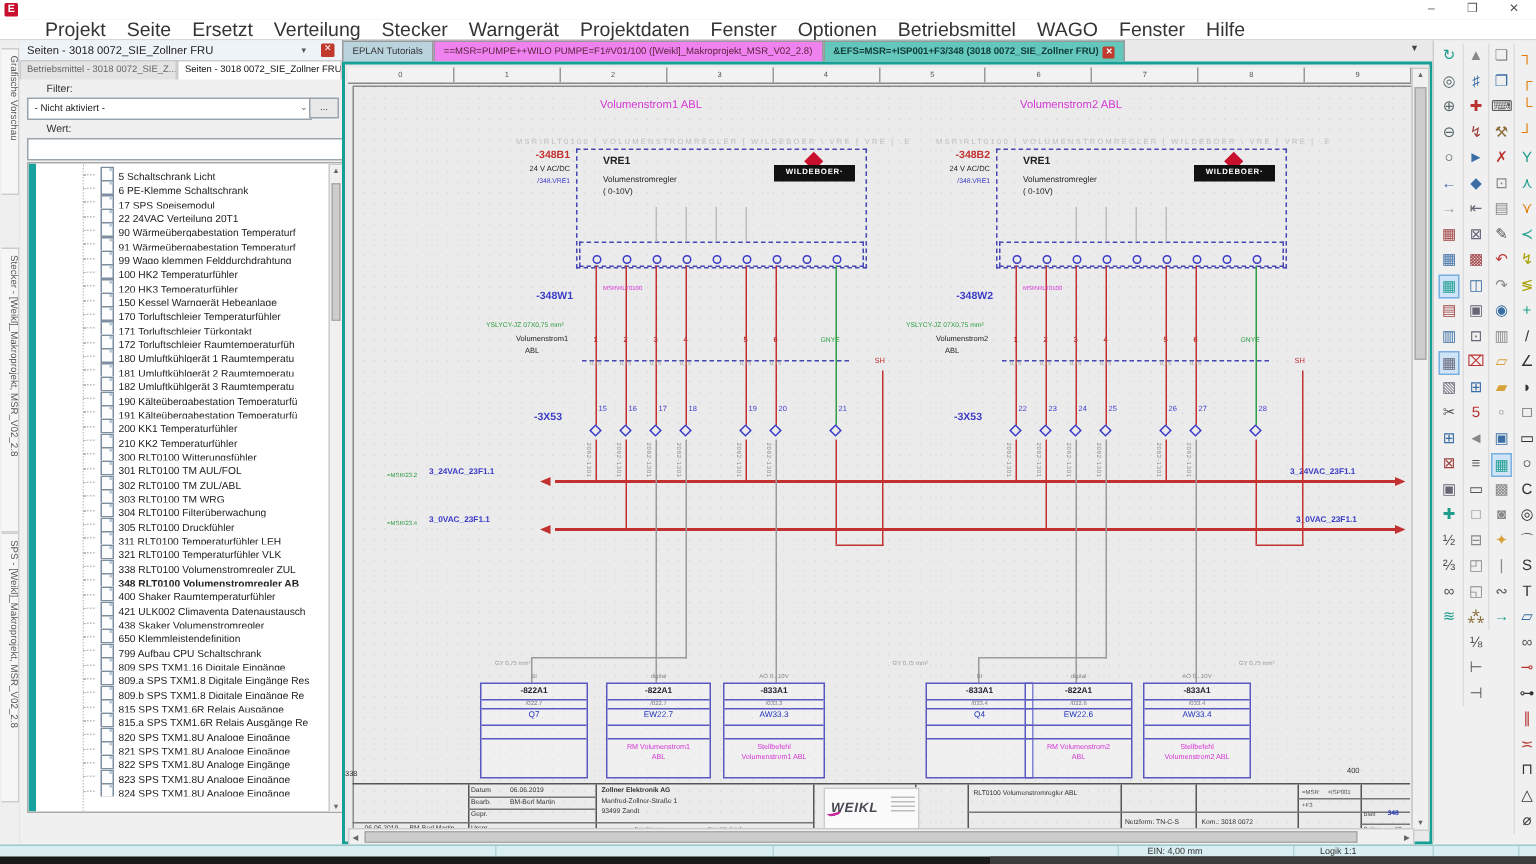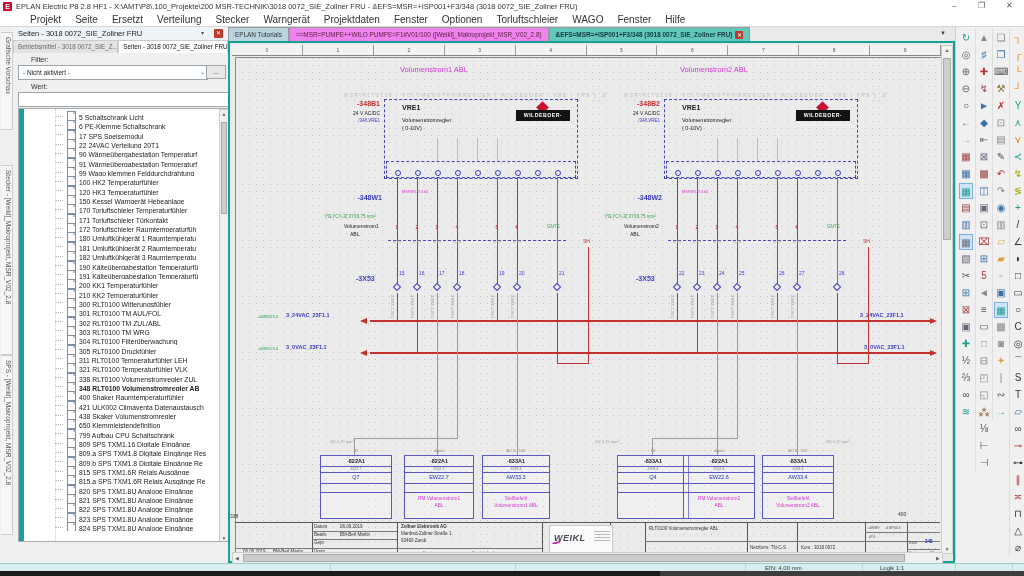--- a/index.html
+++ b/index.html
@@ -8,21 +8,21 @@
   .abs{position:absolute;}
   .t{position:absolute;white-space:nowrap;}
   .bold{font-weight:bold;}
   
   #titlebar{left:0;top:0;width:1024px;height:13px;background:#fff;border-bottom:1px solid #e0e0e0;}
   #applogo{left:3px;top:2px;width:9px;height:9px;background:#c8102e;color:#fff;font-size:7px;font-weight:bold;
            text-align:center;line-height:9px;border-radius:1px;}
   #apptitle{left:16px;top:2px;font-size:7.5px;color:#333;max-width:720px;overflow:hidden;}
   .winbtn{top:1px;font-size:8px;color:#555;}
   #menubar{left:0;top:13px;width:1024px;height:14px;background:#fff;border-bottom:1px solid #d7d7d7;display:flex;align-items:center;padding-left:30px;box-sizing:border-box;}
-  #menubar span{font-size:10px;color:#333;margin-right:14px;}
+  #menubar span{font-size:13px;color:#333;margin-right:14px;}
   
   #dockstrip{left:0;top:27px;width:13px;height:534px;background:#efefef;border-right:1px solid #ccc;}
   .docktab{position:absolute;left:1px;width:11px;background:#f6f6f6;border:1px solid #ccc;border-left:none;
            writing-mode:vertical-rl;font-size:6.5px;color:#555;padding:4px 0;overflow:hidden;}
   
   #pagespanel{left:13px;top:27px;width:215px;height:534px;background:#f0f0f0;border-right:1px solid #bbb;}
   #panelheader{left:0;top:0;width:215px;height:13px;background:#eef3f8;border-bottom:1px solid #ccc;}
   #panelheader .cap{position:absolute;left:5px;top:2px;font-size:7.5px;color:#222;}
   #paneltabs{left:0;top:13px;width:215px;height:13px;display:flex;}
   #paneltabs .ptab{font-size:6.3px;padding:2px 4px;color:#666;background:#e4e4e4;border:1px solid #ccc;border-bottom:none;
@@ -133,37 +133,36 @@
   #statusbar .seg{position:absolute;top:0;height:8px;border-left:1px solid #b5d6d9;}
   #statusbar .stx{position:absolute;top:0.5px;font-size:6px;color:#333;}
   #darkstrip{left:0;top:571px;width:1024px;height:5px;background:#1a1a1a;}
   #darkstrip .r{position:absolute;left:660px;top:0;width:364px;height:5px;background:#3c3c3c;}
 </style>
 </head>
 <body>
 
 <div class="abs" id="titlebar">
   <div class="abs" id="applogo">E</div>
-  <div class="t" id="apptitle">EPLAN Electric P8 2.8 HF1 - X:\AMT\P8\.100_Projekte\200 MSR-TECHNIK\3018 0072_SIE_Zollner FRU - &amp;EFS=MSR=+ISP001+F3/348 (3018 0072_SIE_Zollner FRU)</div>
   <span class="t winbtn" style="left:952px;">–</span>
   <span class="t winbtn" style="left:978px;">❐</span>
   <span class="t winbtn" style="left:1006px;">✕</span>
 </div>
 
 <div class="abs" id="menubar">
     <span>Projekt</span>
     <span>Seite</span>
     <span>Ersetzt</span>
     <span>Verteilung</span>
     <span>Stecker</span>
     <span>Warngerät</span>
     <span>Projektdaten</span>
     <span>Fenster</span>
     <span>Optionen</span>
-    <span>Torluftschleier</span>
+    <span>Betriebsmittel</span>
     <span>WAGO</span>
     <span>Fenster</span>
     <span>Hilfe</span>
   </div>
 
 <div class="abs" id="dockstrip">
   <div class="docktab" style="top:5px;height:88px;">Grafische Vorschau</div>
   <div class="docktab" style="top:138px;height:180px;">Stecker - [Weikl]_Makroprojekt, MSR_V02_2.8</div>
   <div class="docktab" style="top:328px;height:170px;">SPS - [Weikl]_Makroprojekt, MSR_V02_2.8</div>
 </div>

